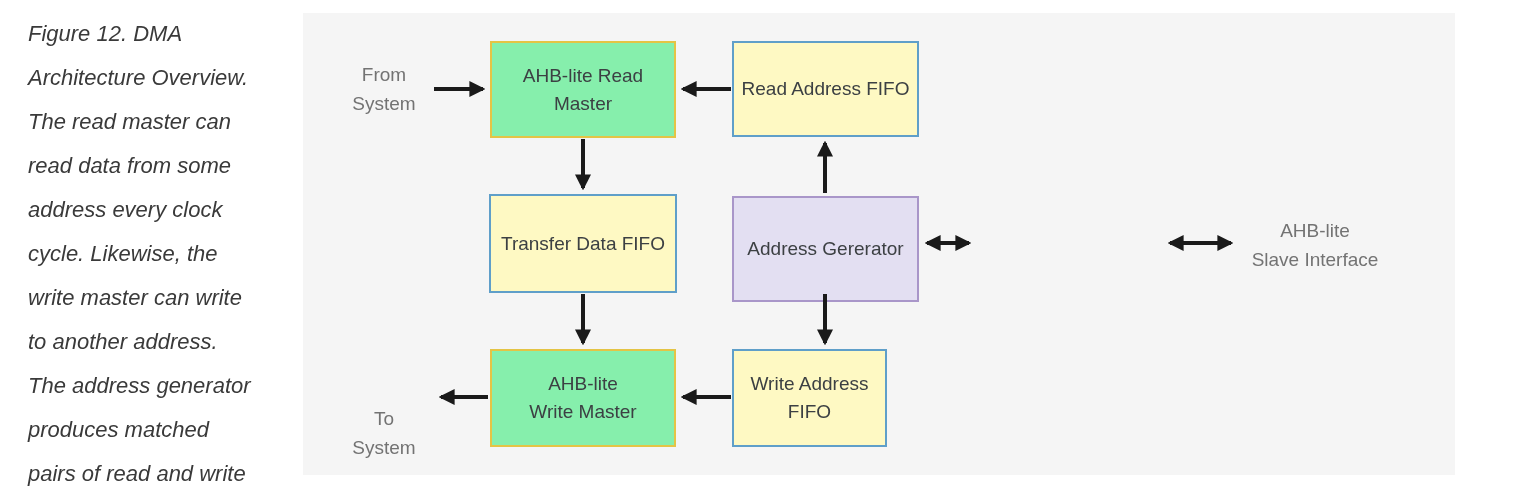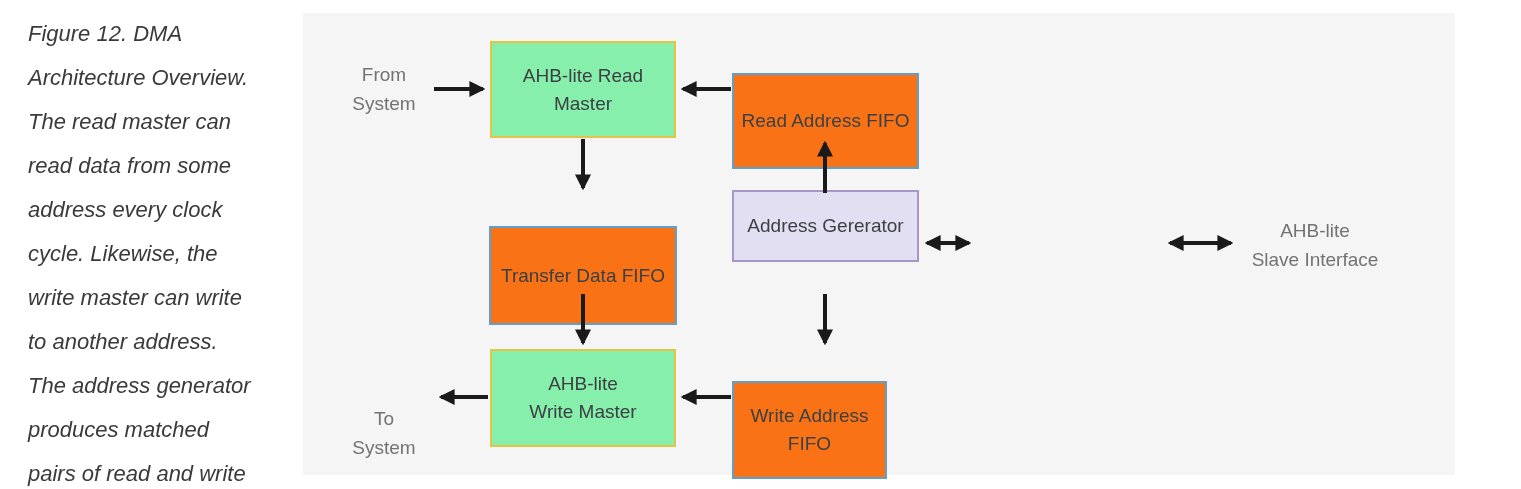--- a/index.html
+++ b/index.html
@@ -45,27 +45,27 @@
     align-items: center;
     justify-content: center;
     text-align: center;
     font-size: 19px;
     line-height: 28px;
     color: #3c4043;
     border: 2px solid;
     white-space: pre-line;
   }
   .block.master   { background: #86efac; border-color: #e4c445; }
-  .block.fifo     { background: #f97316; border-color: #5f9fc9; margin-top: 32px; }
+  .block.fifo     { background: #fef9c3; border-color: #5f9fc9; }
   .block.genbox   { background: #e3dff2; border-color: #a996c9; }
 
   #box-read-master        { left: 490px; top: 41px;  width: 186px; height: 97px; }
   #box-read-address-fifo  { left: 732px; top: 41px;  width: 187px; height: 96px; }
   #box-transfer-data-fifo { left: 489px; top: 194px; width: 188px; height: 99px; }
-  #box-address-generator  { left: 732px; top: 190px; width: 187px; height: 72px; }
+  #box-address-generator  { left: 732px; top: 196px; width: 187px; height: 106px; }
   #box-control-status     { left: 975px; top: 195px; width: 187px; height: 98px; }
   #box-write-master       { left: 490px; top: 349px; width: 186px; height: 98px; }
   #box-write-address-fifo { left: 732px; top: 349px; width: 155px; height: 98px; }
 
   
   .ext-label {
     position: absolute;
     text-align: center;
     font-size: 19px;
     line-height: 29px;

